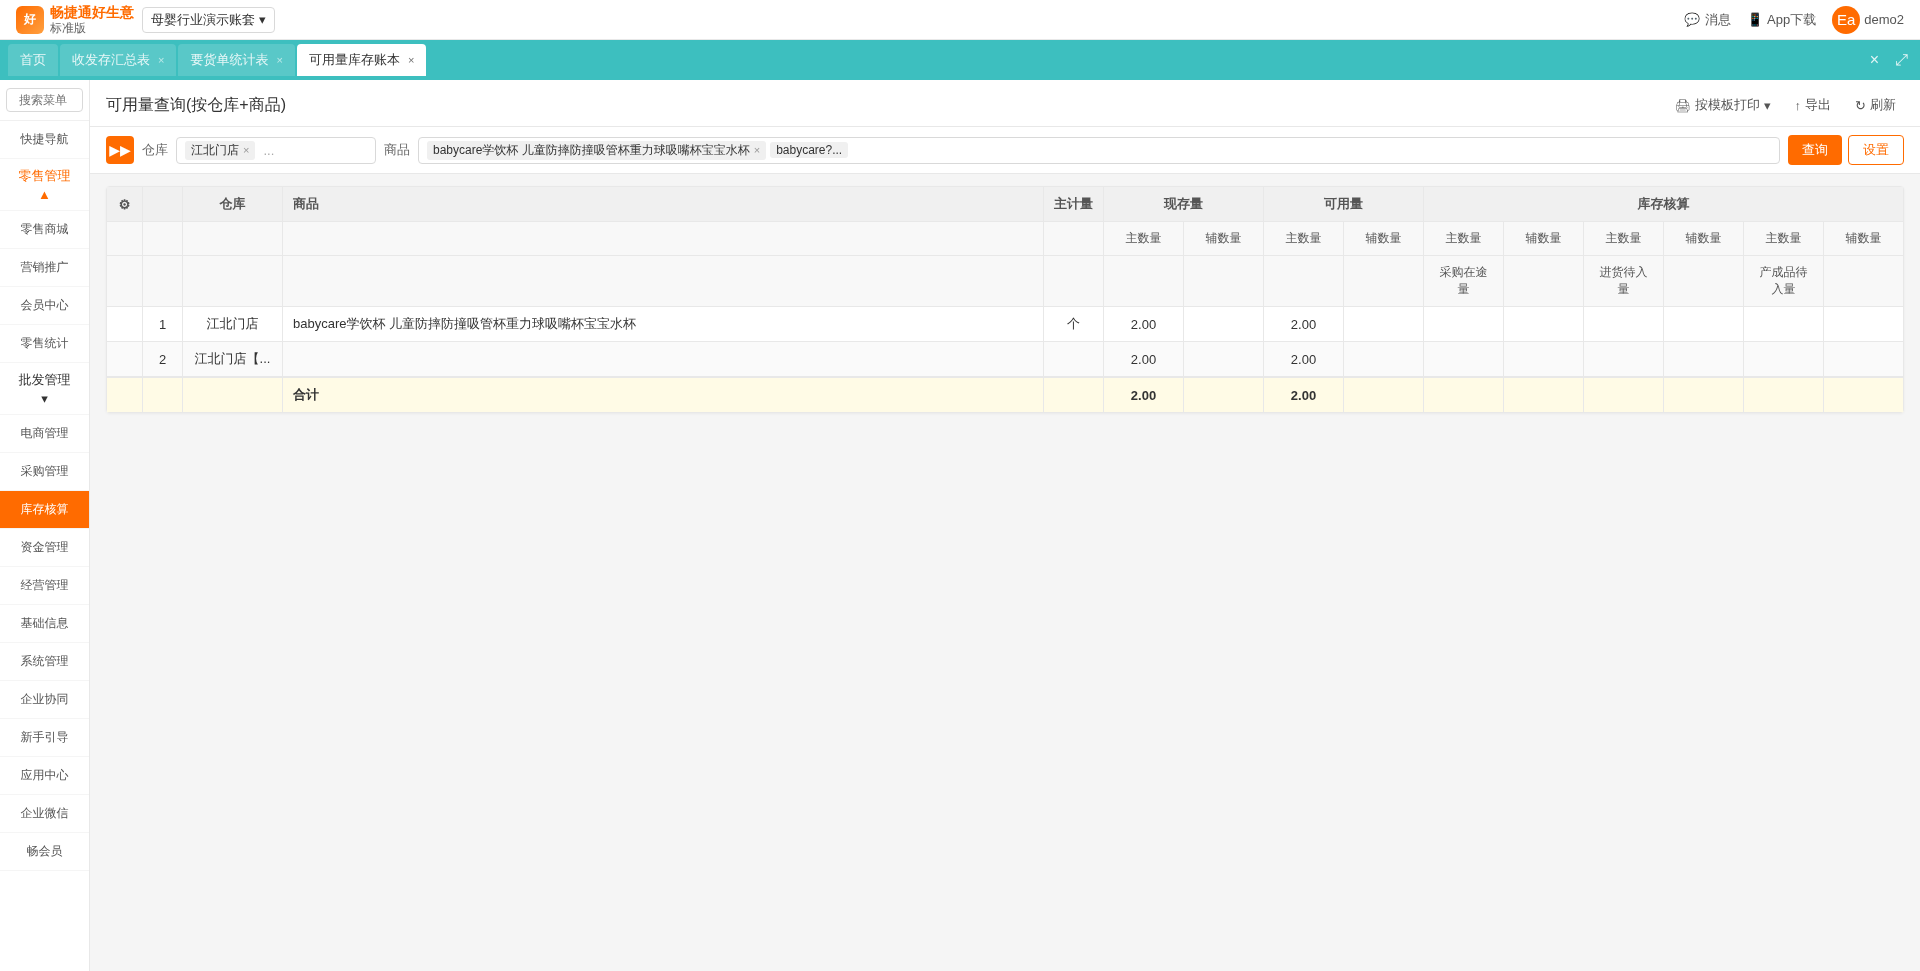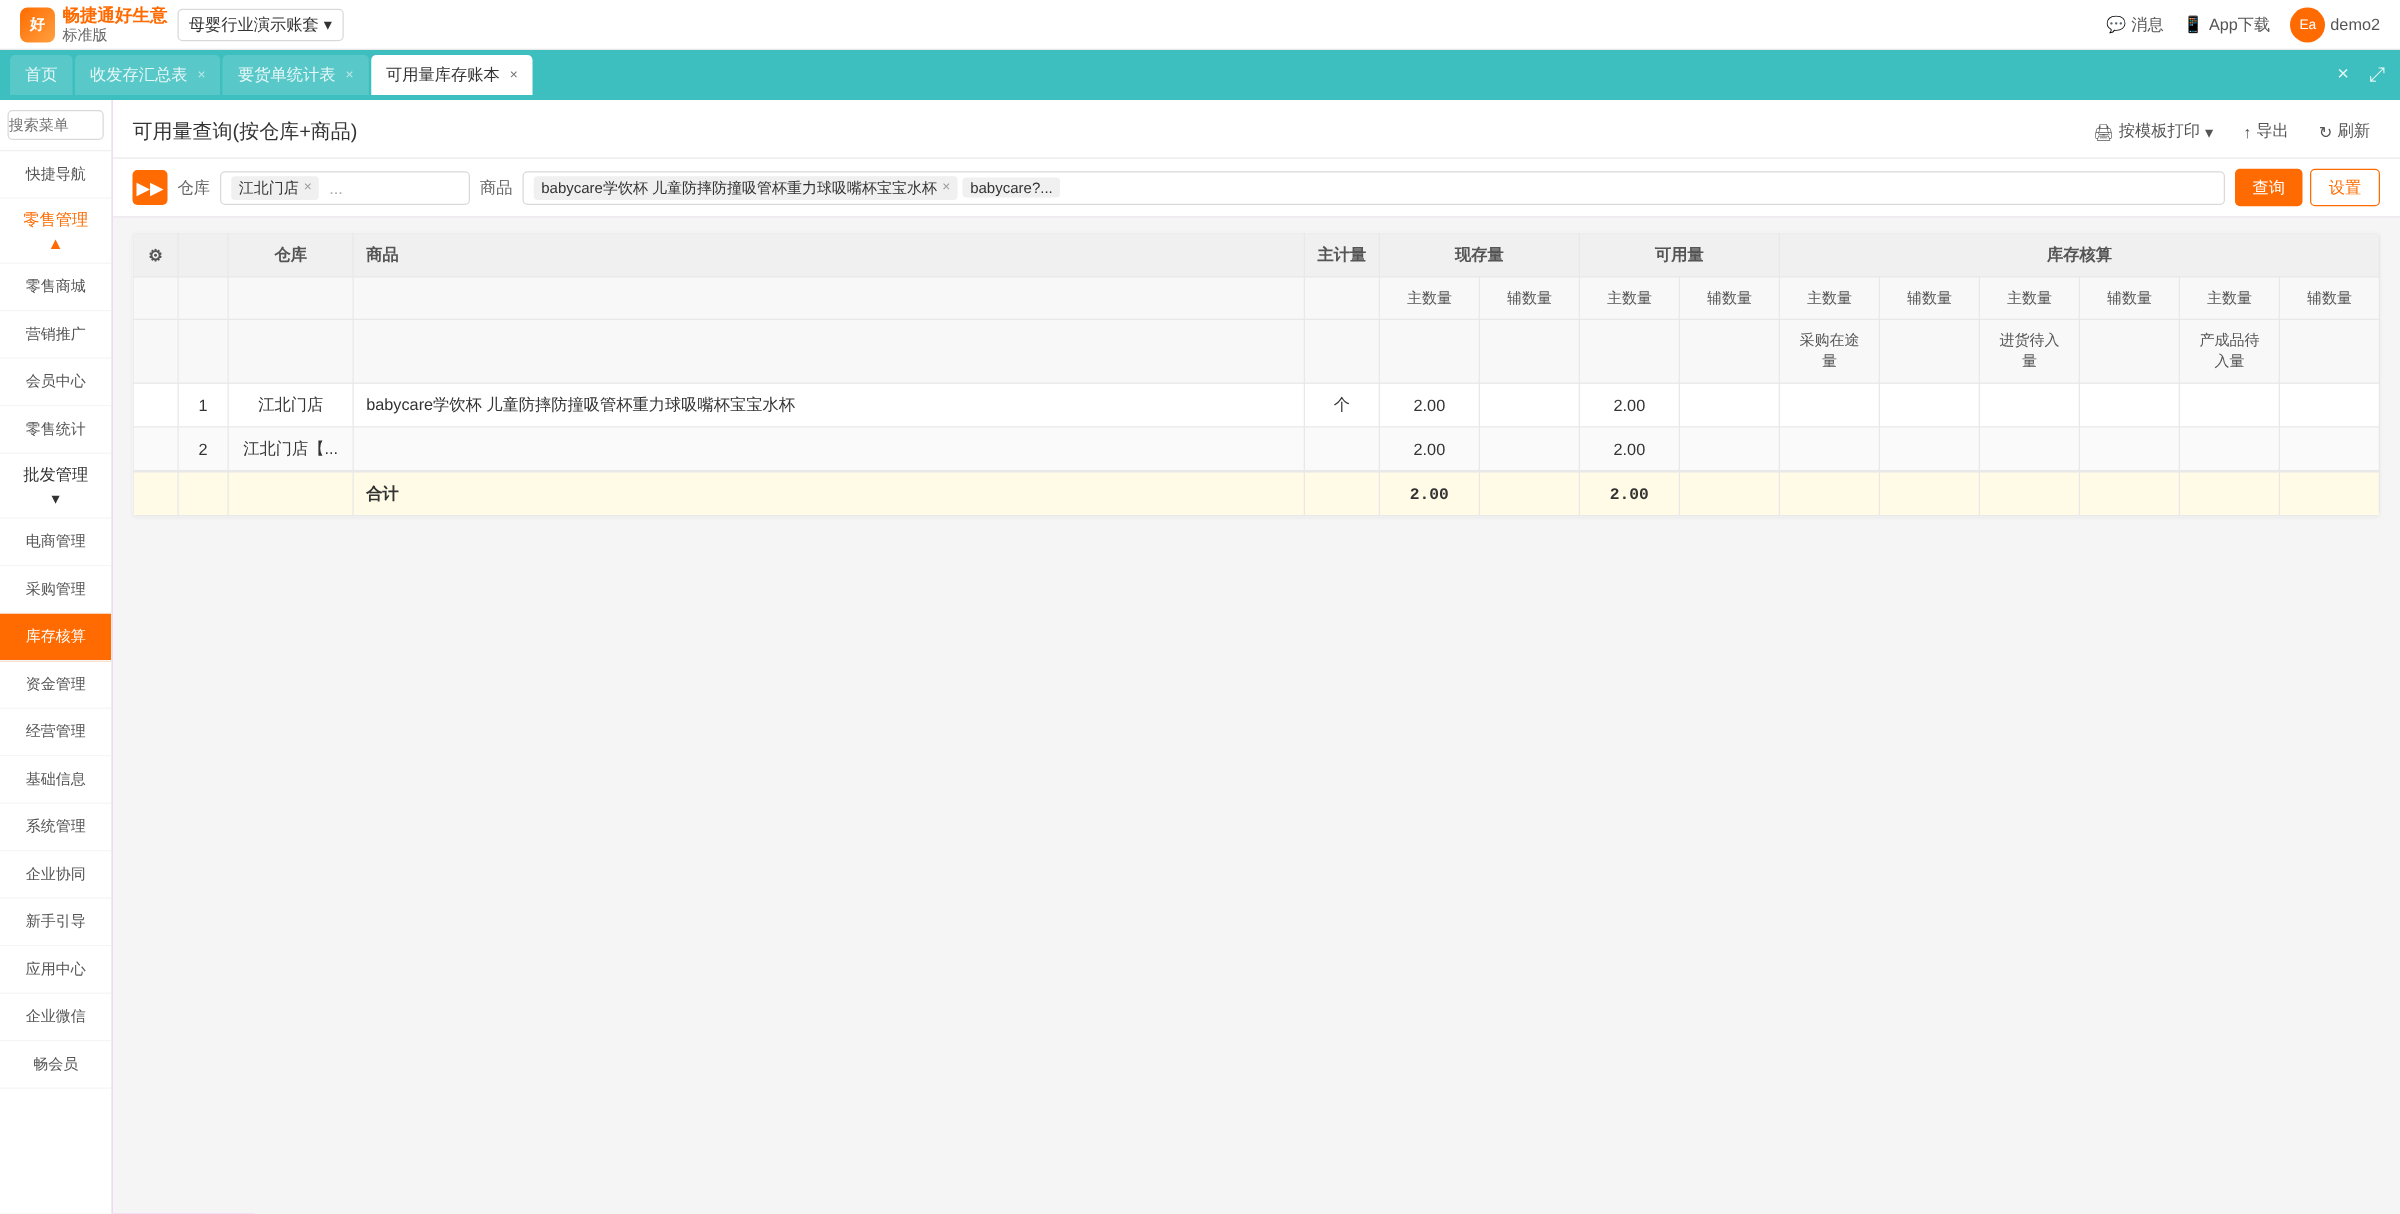--- a/index.html
+++ b/index.html
@@ -17,21 +17,21 @@
       flex-shrink: 0;
     }
     .top-bar-left { display: flex; align-items: center; gap: 8px; }
     .logo-area { display: flex; align-items: center; gap: 6px; }
     .logo-icon { width: 28px; height: 28px; background: linear-gradient(135deg, #ff6b00, #ffa040); border-radius: 6px; display: flex; align-items: center; justify-content: center; color: white; font-size: 12px; font-weight: bold; }
     .logo-text { font-size: 12px; color: #666; line-height: 1.2; }
     .logo-text .brand { color: #ff6b00; font-weight: bold; font-size: 14px; }
     .top-bar-selector { display: flex; align-items: center; gap: 4px; border: 1px solid #d9d9d9; border-radius: 4px; padding: 3px 8px; cursor: pointer; background: #fff; font-size: 13px; color: #333; }
     .top-bar-right { display: flex; align-items: center; gap: 16px; }
     .top-bar-action { display: flex; align-items: center; gap: 4px; cursor: pointer; color: #555; font-size: 13px; }
-    .avatar { width: 28px; height: 28px; border-radius: 50%; background: #ff6b00; display: flex; align-items: center; justify-content: center; color: white; font-size: 11px; }
+    .avatar { width: 28px; height: 28px; border-radius: 50%; background: #ff6b00; display: flex; align-items: center; justify-content: center; color: white; font-size: 15px; }
 
     
     .tab-bar {
       height: 40px;
       background: #3dbfbf;
       display: flex;
       align-items: center;
       padding: 0 8px;
       flex-shrink: 0;
       gap: 2px;
@@ -74,21 +74,21 @@
       flex-direction: column;
       flex-shrink: 0;
       overflow-y: auto;
     }
     .sidebar-search {
       padding: 8px 6px;
       border-bottom: 1px solid #f0f0f0;
     }
     .sidebar-search-input {
       width: 100%;
-      padding: 4px 0;
+      padding: 4px 12px;
       border: 1px solid #d9d9d9;
       border-radius: 4px;
       font-size: 12px;
       color: #666;
     }
     .sidebar-quick-nav {
       padding: 6px;
       border-bottom: 1px solid #f0f0f0;
       text-align: center;
       color: #666;
@@ -275,21 +275,20 @@
     .table-footer {
       background: #fffbe6;
       border-top: 2px solid #e8e8e8;
       padding: 0;
     }
     .table-footer td {
       padding: 8px 10px;
       font-weight: 600;
       border: 1px solid #e8e8e8;
       background: #fffbe6;
-      font-family: Liberation Mono, monospace;
     }
 
     
     .table-container::-webkit-scrollbar { height: 6px; width: 6px; }
     .table-container::-webkit-scrollbar-track { background: #f0f0f0; }
     .table-container::-webkit-scrollbar-thumb { background: #ccc; border-radius: 3px; }
 
     
     .filter-product-input {
       display: flex;

